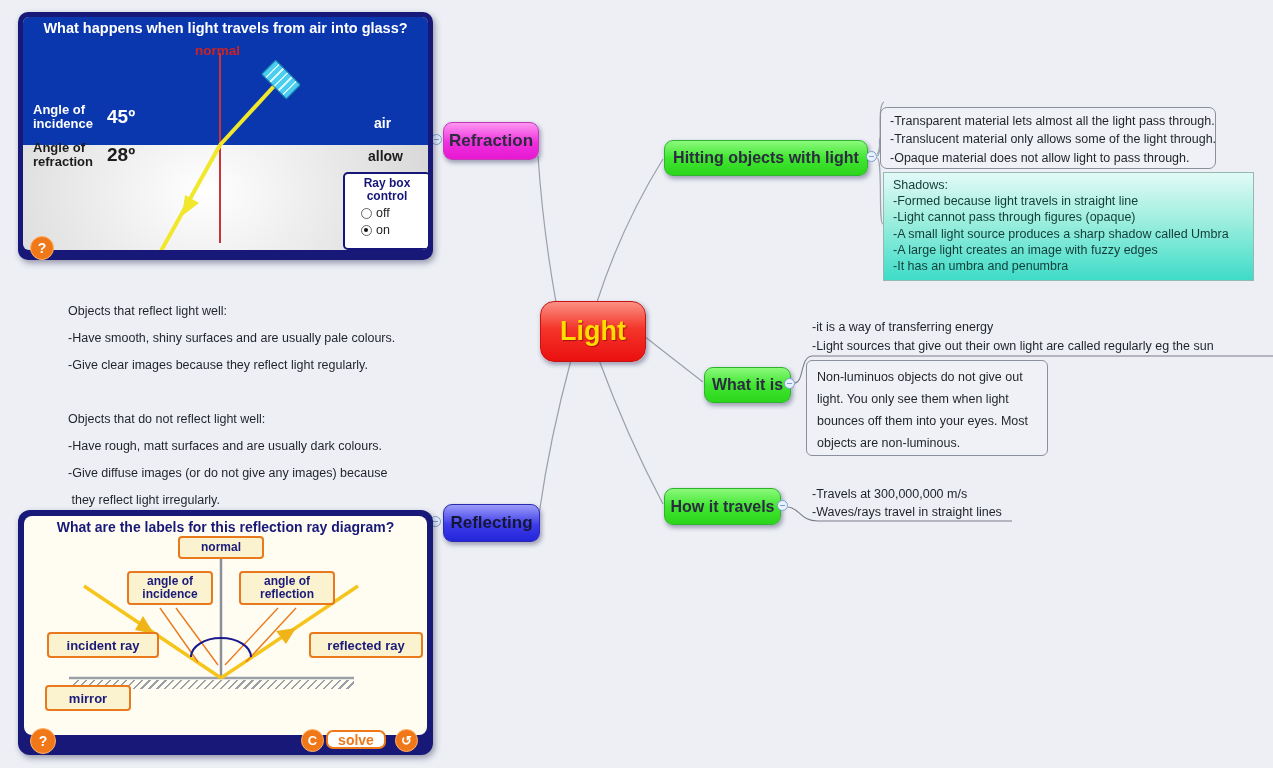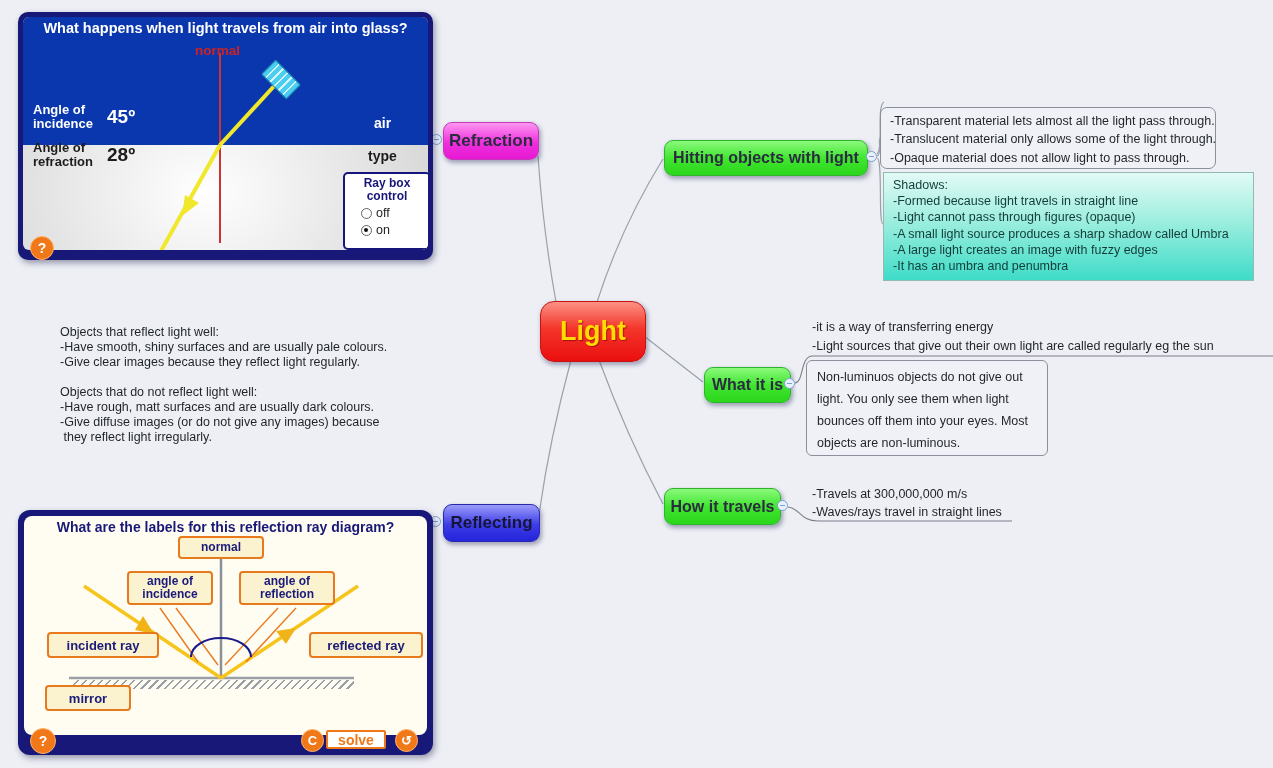--- a/index.html
+++ b/index.html
@@ -55,21 +55,21 @@
   .a2{border-radius:12px;}
   .a2-inner{position:absolute;left:6px;top:6px;right:6px;bottom:20px;border-radius:8px;overflow:hidden;background:#fffdf2;padding-left:17px;}
   .a2-title{position:absolute;left:0;top:3px;width:100%;text-align:center;color:#181878;font-weight:bold;font-size:14px;}
   .lab{position:absolute;background:#fbf3cf;border:2px solid #e8791c;border-radius:4px;color:#1a1a7a;
        font-weight:bold;font-size:12px;line-height:13px;display:flex;align-items:center;justify-content:center;
        text-align:center;white-space:pre;box-sizing:border-box;}
   .hatch{position:absolute;left:48px;top:164px;width:282px;height:9px;
          background:repeating-linear-gradient(135deg,transparent 0 4px,#9aa0a8 4px 5.6px);}
   .cbtn{position:absolute;width:21px;height:21px;border-radius:50%;background:#f07818;color:#fff;
         font-weight:bold;font-size:13px;display:flex;align-items:center;justify-content:center;border:1px solid #ffb36a;}
-  .solvebtn{position:absolute;background:#fff;border:2px solid #f07818;border-radius:2px;color:#f07818;
+  .solvebtn{position:absolute;background:#fff;border:2px solid #f07818;border-radius:7px;color:#f07818;
             font-weight:bold;font-size:14px;display:flex;align-items:center;justify-content:center;box-sizing:border-box;}
 </style>
 </head>
 <body>
 
 <div class="canvas">
 
   <svg width="1273" height="768">
     <g fill="none" stroke="#99a1ab" stroke-width="1.2">
       <path d="M 556,302 Q 543,230 538,156"></path>
@@ -129,21 +129,21 @@
 -Light sources that give out their own light are called regularly eg the sun</div>
 
   <div class="notebox" style="left:806px;top:360px;width:242px;height:96px;line-height:22px;padding:5px 10px;box-sizing:border-box;border-radius:6px;">Non-luminuos objects do not give out
 light. You only see them when light
 bounces off them into your eyes. Most
 objects are non-luminous.</div>
 
   <div class="note" style="left:812px;top:486px;line-height:17.5px;">-Travels at 300,000,000 m/s
 -Waves/rays travel in straight lines</div>
 
-  <div class="note" style="left:60px;top:298px;line-height:15px;margin-top:27px;">Objects that reflect light well:
+  <div class="note" style="left:68px;top:298px;line-height:27px;">Objects that reflect light well:
 -Have smooth, shiny surfaces and are usually pale colours.
 -Give clear images because they reflect light regularly.
 
 Objects that do not reflect light well:
 -Have rough, matt surfaces and are usually dark colours.
 -Give diffuse images (or do not give any images) because
  they reflect light irregularly.</div>
 
 
   <div class="applet a1" style="left:18px;top:12px;width:415px;height:248px;">
@@ -152,21 +152,21 @@
       <svg width="405" height="233">
         <line x1="197" y1="36" x2="197" y2="226" stroke="#cc3333" stroke-width="2"></line>
         <line x1="253" y1="67" x2="197" y2="128" stroke="#f1e72b" stroke-width="4"></line>
         <line x1="197" y1="128" x2="133" y2="243" stroke="#f1e72b" stroke-width="4"></line>
         <polygon points="159,199 162,178 176,186" fill="#f1e72b"></polygon>
       </svg>
       <div class="raybox-emitter"></div>
       <div class="a1-title">What happens when light travels from air into glass?</div>
       <div class="a1lab" style="left:172px;top:26px;color:#cc2222;font-size:13.5px;">normal</div>
       <div class="a1lab" style="left:351px;top:98px;color:#fff;font-size:14px;">air</div>
-      <div class="a1lab" style="left:345px;top:131px;color:#1c1c1c;font-size:14px;">type</div>
+      <div class="a1lab" style="left:345px;top:131px;color:#1c1c1c;font-size:14px;">allow</div>
       <div class="a1lab" style="left:10px;top:86px;color:#fff;font-size:13px;line-height:14px;">Angle of
 incidence</div>
       <div class="a1lab" style="left:84px;top:89px;color:#fff;font-size:19px;">45º</div>
       <div class="a1lab" style="left:10px;top:124px;color:#1c1c1c;font-size:13px;line-height:14px;">Angle of
 refraction</div>
       <div class="a1lab" style="left:84px;top:127px;color:#1c1c1c;font-size:19px;">28º</div>
       <div class="rbc">
         <div class="rbc-title">Ray box
 control</div>
         <div class="rbc-row">

